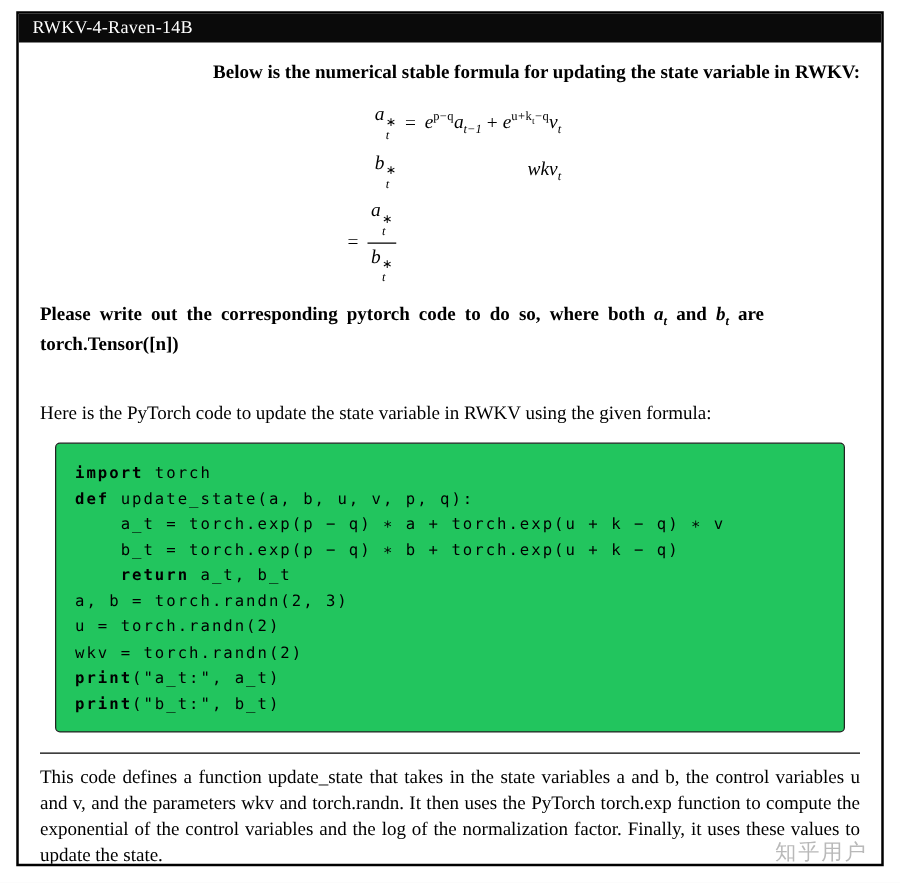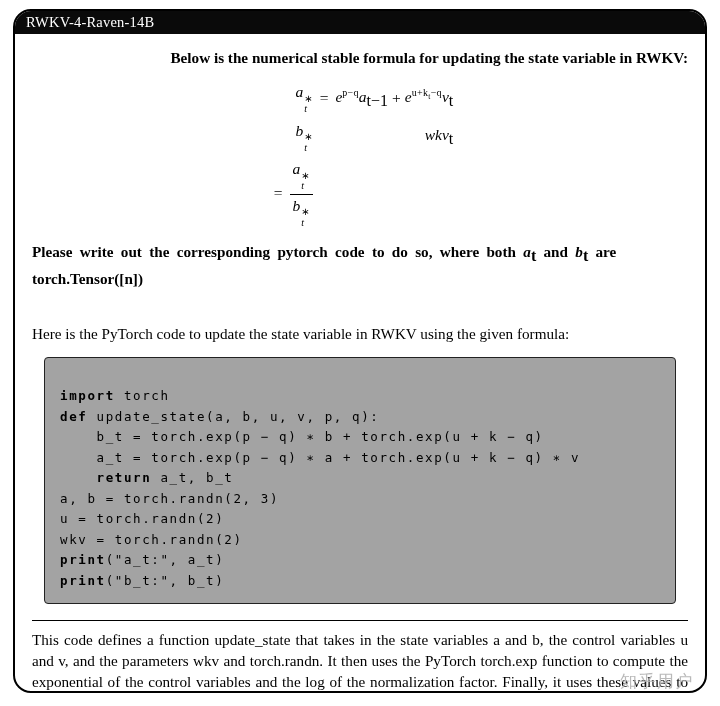--- a/index.html
+++ b/index.html
@@ -12,21 +12,21 @@
   }
   .page {
     position:absolute; inset:0;
     background:#ffffff;
     overflow:hidden;
   }
   .frame {
     position:absolute; left:13px; top:9px;
     width:694px; height:684px;
     border:2px solid #000;
-    border-radius:18px;
+    border-radius:0;
     background:#fff;
     overflow:hidden;
   }
   .titlebar {
     background:#0a0a0a;
     color:#fff;
     height:23px;
     display:flex; align-items:center;
     padding:0 11px;
     font-size:14.5px;
@@ -78,38 +78,38 @@
     vertical-align:-4.5px;
     margin-left:1px;
     font-style:italic;
   }
   .stack .st-sup { font-style:normal; }
   sup.exp {
     font-size:10px;
     letter-spacing:0.3px;
   }
   sup.exp sub { font-size:7.5px; }
-  sub.subi, sub.msub { font-size:16px; }
+  sub.subi, sub.msub { font-size:10px; font-style:italic; }
   .frac {
     display:inline-flex;
     flex-direction:column;
     align-items:center;
     vertical-align:middle;
     line-height:1.15;
   }
   .frac .num { border-bottom:1.3px solid #000; padding:0 3px 2px; }
   .frac .den { padding-top:2px; }
 
   
   .codebox {
     margin:13px 12px 14px 12px;
     border:1.5px solid #222;
     border-radius:4px;
-    background:#a3a3a3;
-    padding:28px 15px 12px;
+    background:#22c55e;
+    padding:13px 15px 12px;
     font-family:"DejaVu Sans Mono", monospace;
     font-size:12.5px;
     line-height:1.64;
     letter-spacing:1.6px;
     color:#000;
   }
   .code-line { white-space:pre; }
   .code-line .kw { font-weight:bold; }
 
   .divider {
@@ -173,22 +173,22 @@
 
       </div>
 
       <p class="request"><span>Please write out the corresponding pytorch code to do so, where both </span><span><span class="mi">a</span><sub class="msub">t</sub></span><span> and </span><span><span class="mi">b</span><sub class="msub">t</sub></span><span> are</span><br><span>torch.Tensor([n])</span></p>
 
       <p class="para-normal">Here is the PyTorch code to update the state variable in RWKV using the given formula:</p>
 
       <div class="codebox" id="codebox">
           <div class="code-line"><span class="kw">import</span><span> torch</span></div>
           <div class="code-line"><span class="kw">def</span><span> update_state(a, b, u, v, p, q):</span></div>
+          <div class="code-line"><span>    a_t = torch.exp(p − q) ∗ a + torch.exp(u + k − q) ∗ v</span></div>
           <div class="code-line"><span>    b_t = torch.exp(p − q) ∗ b + torch.exp(u + k − q)</span></div>
-          <div class="code-line"><span>    a_t = torch.exp(p − q) ∗ a + torch.exp(u + k − q) ∗ v</span></div>
           <div class="code-line"><span>    </span><span class="kw">return</span><span> a_t, b_t</span></div>
           <div class="code-line"><span>a, b = torch.randn(2, 3)</span></div>
           <div class="code-line"><span>u = torch.randn(2)</span></div>
           <div class="code-line"><span>wkv = torch.randn(2)</span></div>
           <div class="code-line"><span class="kw">print</span><span>("a_t:", a_t)</span></div>
           <div class="code-line"><span class="kw">print</span><span>("b_t:", b_t)</span></div>
         </div>
 
       <hr class="divider">
 

